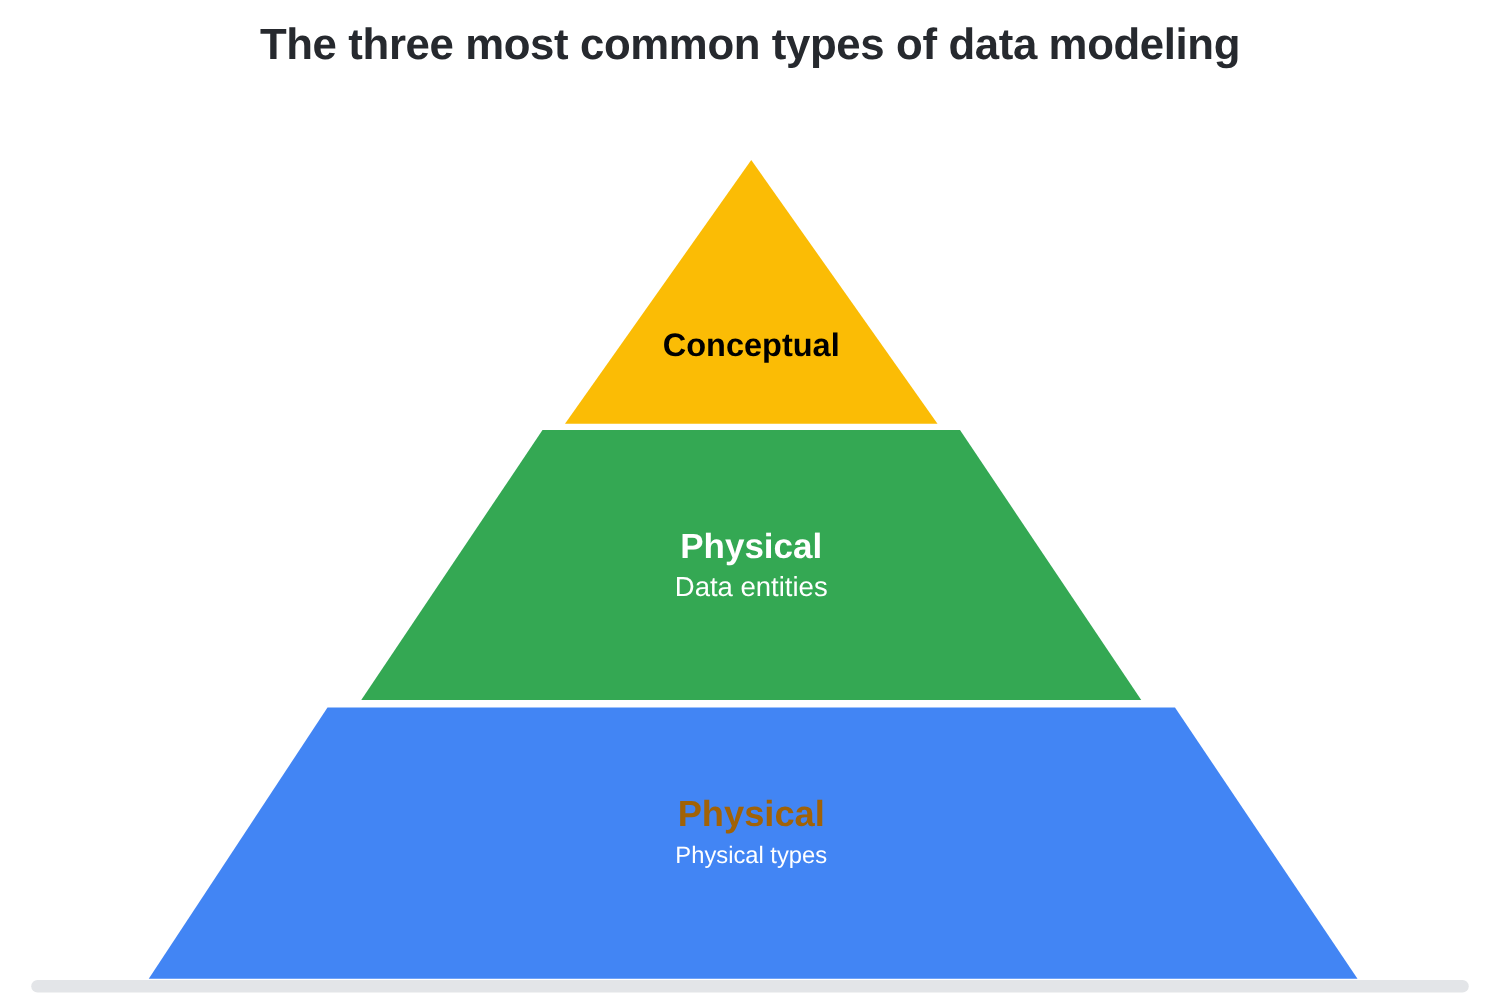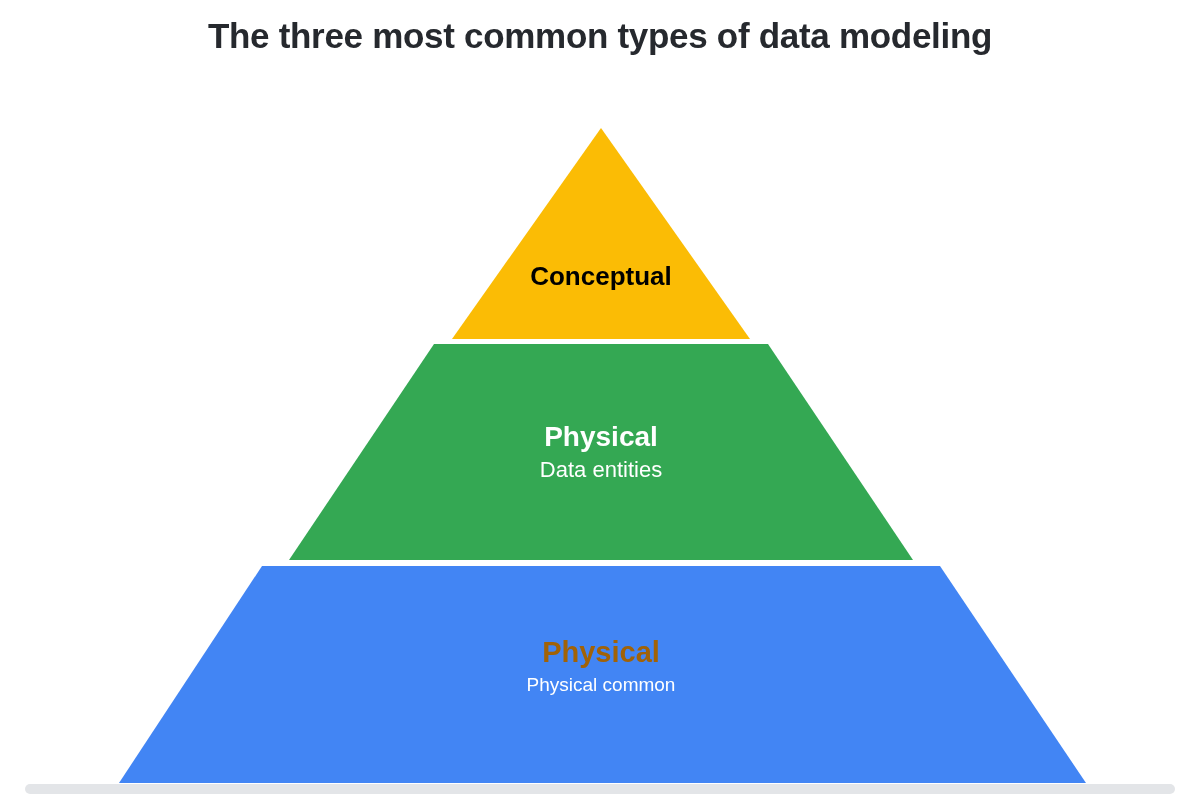--- a/index.html
+++ b/index.html
@@ -141,18 +141,18 @@
     <div class="tier-title">Conceptual</div>
   </div>
 
   <div class="tier-text" id="tier-text-logical" style="color: rgb(255, 255, 255);">
     <div class="tier-title">Physical</div>
     <div class="tier-sub">Data entities</div>
   </div>
 
   <div class="tier-text" id="tier-text-physical" style="color: rgb(255, 255, 255);">
     <div class="tier-title">Physical</div>
-    <div class="tier-sub">Physical common</div>
+    <div class="tier-sub">Physical types</div>
   </div>
 
   <div id="baseline-bar" style="background: rgb(227, 229, 232);"></div>
 
 </div>
 
 </body></html>

